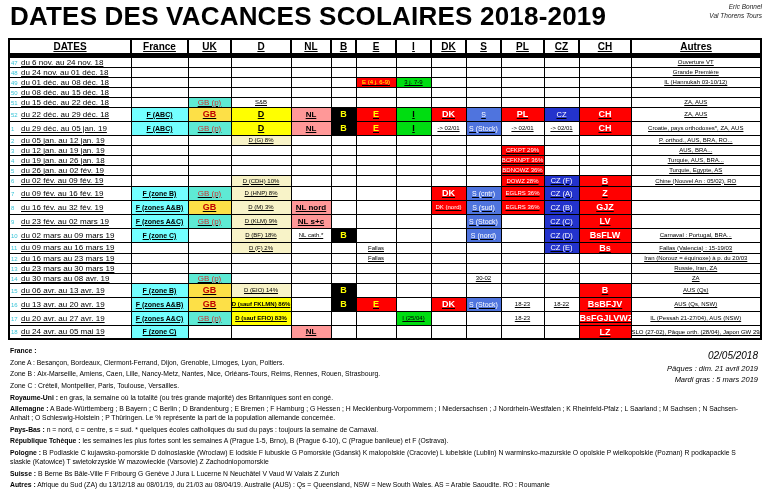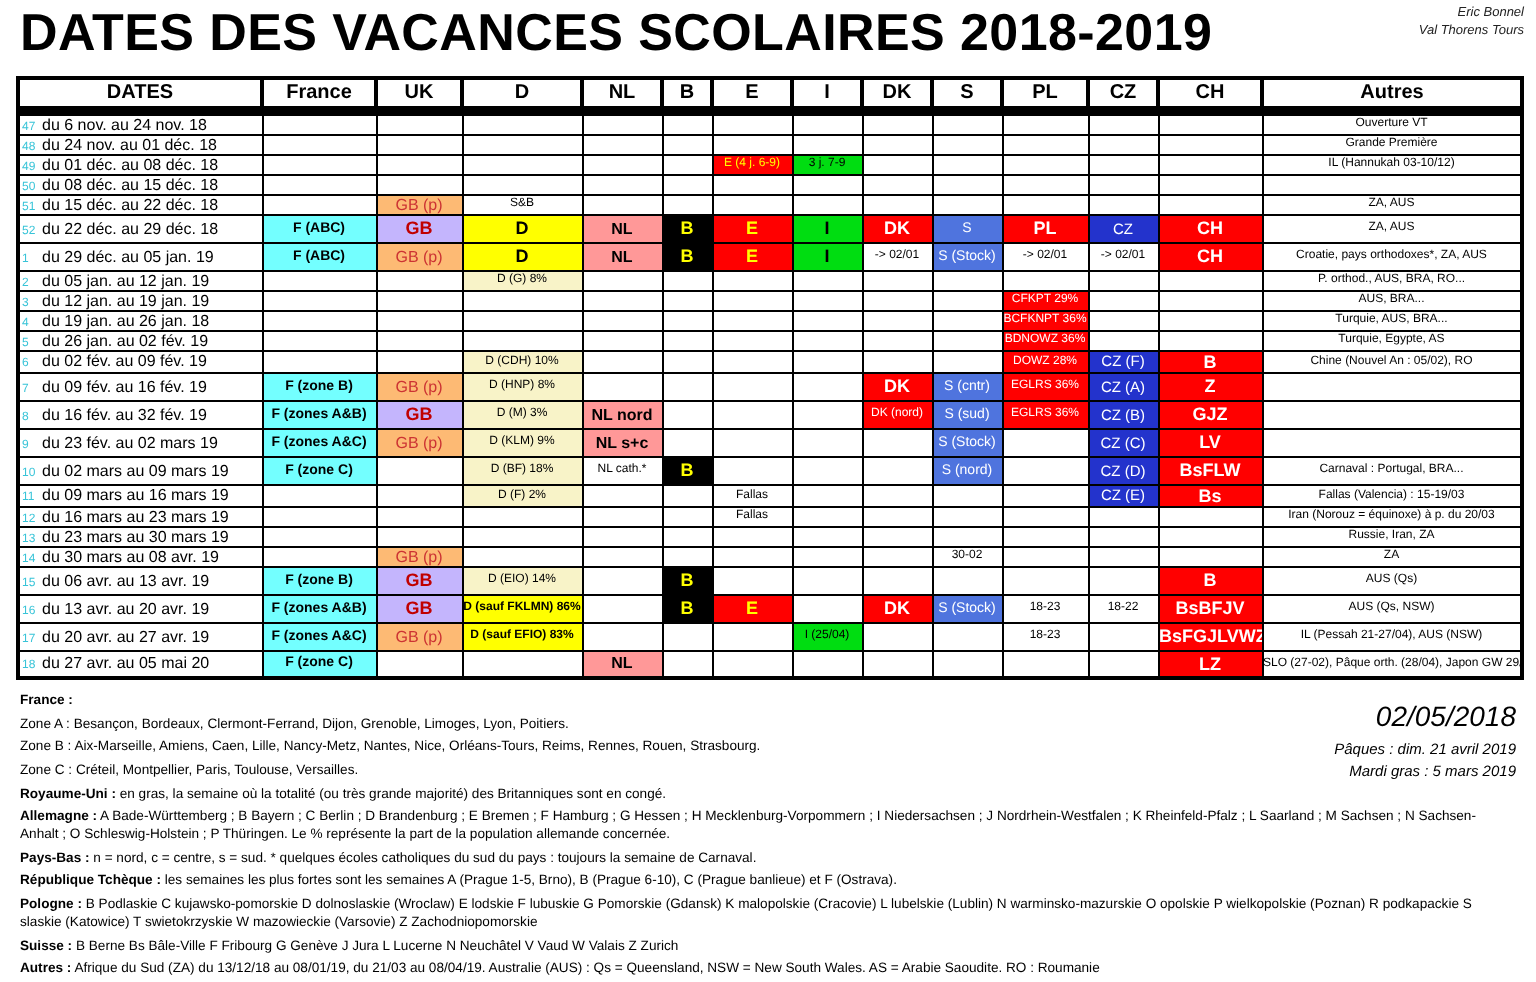--- a/index.html
+++ b/index.html
@@ -3,34 +3,34 @@
 <meta charset="utf-8">
 <style>
   * { margin:0; padding:0; box-sizing:border-box; }
   html,body { width:768px; height:491px; background:#fff; overflow:hidden;
               font-family:"Liberation Sans", sans-serif; color:#000; }
   #page { position:relative; width:768px; height:491px; background:#fff; }
 
   #title { position:absolute; left:10px; top:1px; font-size:26px; font-weight:bold; letter-spacing:0.2px; white-space:nowrap; }
   #credit { position:absolute; right:6px; top:3px; text-align:right; font-size:6.5px; font-style:italic; color:#222; line-height:1.35; }
 
-  #vt { position:absolute; left:8px; top:38px; width:752px; border-collapse:collapse; table-layout:fixed; }
+  #vt { position:absolute; left:8px; top:38px; width:752px; border-collapse:collapse; table-layout:fixed;text-decoration:underline; }
   #vt th { border:2px solid #000; border-bottom:5px solid #000; font-size:10px; font-weight:bold; height:16px; background:#fff; overflow:hidden; }
   #vt td { border:1px solid #000; text-align:center; vertical-align:middle; padding:0; font-size:6px; overflow:hidden; white-space:nowrap; }
   #vt tr { height:10px; }
   #vt tr.tall { height:14px; }
   #vt { border:2px solid #000; }
 
   .datecell { text-align:left !important; font-size:8px !important; padding-left:1px !important; }
   .wk { color:#38C4D8; font-size:6px; display:inline-block; width:10px; }
   .autres { font-size:6px !important; }
 
   .c-fr  { background:#73FFFF; font-weight:bold; font-size:7px !important; }
-  .c-gb  { background:#c4b5fd; color:#C00000; font-weight:bold; font-size:9px !important; }
-  .c-gbp { background:#fdba74; color:#CC3333; font-size:8px !important; }
+  .c-gb  { background:#fde047; color:#C00000; font-weight:bold; font-size:9px !important; }
+  .c-gbp { background:#5eead4; color:#CC3333; font-size:8px !important; }
   .c-dy  { background:#FFFF00; font-weight:bold; font-size:9px !important; }
   .c-dy2 { background:#FFFF00; font-weight:bold; font-size:6px !important; }
   .c-dp  { background:#F8F3C8; font-size:6px !important; }
   .c-nl  { background:#FF9898; font-weight:bold; font-size:8px !important; }
   .c-nlp { font-size:6px !important; }
   .c-bk  { background:#000000; color:#FFFF00; font-weight:bold; font-size:9px !important; }
   .c-er  { background:#FF0000; color:#FFFF00; font-weight:bold; font-size:9px !important; }
   .c-ers { background:#FF0000; color:#FFFF00; font-size:6px !important; }
   .c-ig  { background:#00DD11; color:#000; font-weight:bold; font-size:9px !important; }
   .c-igs { background:#00DD11; color:#000; font-size:6px !important; }
@@ -454,21 +454,21 @@
           <td></td>
           <td class="c-igs">I (25/04)</td>
           <td></td>
           <td></td>
           <td class="c-pn">18-23</td>
           <td></td>
           <td class="c-rw">BsFGJLVWZ</td>
           <td class="autres">IL (Pessah 21-27/04), AUS (NSW)</td>
         </tr>
         <tr class="tall">
-          <td class="datecell"><span class="wk">18</span><span>du 27 avr. au 05 mai 20</span></td>
+          <td class="datecell"><span class="wk">18</span><span>du 24 avr. au 05 mai 19</span></td>
           <td class="c-fr">F (zone C)</td>
           <td></td>
           <td></td>
           <td class="c-nl">NL</td>
           <td></td>
           <td></td>
           <td></td>
           <td></td>
           <td></td>
           <td></td>
@@ -487,17 +487,17 @@
       <p class="note"><b>Royaume-Uni :</b> <span>en gras, la semaine où la totalité (ou très grande majorité) des Britanniques sont en congé.</span></p>
       <p class="note"><b>Allemagne :</b> <span>A Bade-Württemberg ; B Bayern ; C Berlin ; D Brandenburg ; E Bremen ; F Hamburg ; G Hessen ; H Mecklenburg-Vorpommern ; I Niedersachsen ; J Nordrhein-Westfalen ; K Rheinfeld-Pfalz ; L Saarland ; M Sachsen ; N Sachsen-Anhalt ; O Schleswig-Holstein ; P Thüringen. Le % représente la part de la population allemande concernée.</span></p>
       <p class="note"><b>Pays-Bas :</b> <span>n = nord, c = centre, s = sud. * quelques écoles catholiques du sud du pays : toujours la semaine de Carnaval.</span></p>
       <p class="note"><b>République Tchèque :</b> <span>les semaines les plus fortes sont les semaines A (Prague 1-5, Brno), B (Prague 6-10), C (Prague banlieue) et F (Ostrava).</span></p>
       <p class="note"><b>Pologne :</b> <span>B Podlaskie C kujawsko-pomorskie D dolnoslaskie (Wroclaw) E lodskie F lubuskie G Pomorskie (Gdansk) K malopolskie (Cracovie) L lubelskie (Lublin) N warminsko-mazurskie O opolskie P wielkopolskie (Poznan) R podkapackie S slaskie (Katowice) T swietokrzyskie W mazowieckie (Varsovie) Z Zachodniopomorskie</span></p>
       <p class="note"><b>Suisse :</b> <span>B Berne Bs Bâle-Ville F Fribourg G Genève J Jura L Lucerne N Neuchâtel V Vaud W Valais Z Zurich</span></p>
       <p class="note"><b>Autres :</b> <span>Afrique du Sud (ZA) du 13/12/18 au 08/01/19, du 21/03 au 08/04/19. Australie (AUS) : Qs = Queensland, NSW = New South Wales. AS = Arabie Saoudite. RO : Roumanie</span></p>
     </div>
 
   <div id="infoblock">
-    <div style="font-size:14px;">02/05/2018</div>
+    <div style="font-size:10px;">02/05/2018</div>
     <div>Pâques : dim. 21 avril 2019</div>
     <div>Mardi gras : 5 mars 2019</div>
   </div>
 </div>
 
 </body></html>

